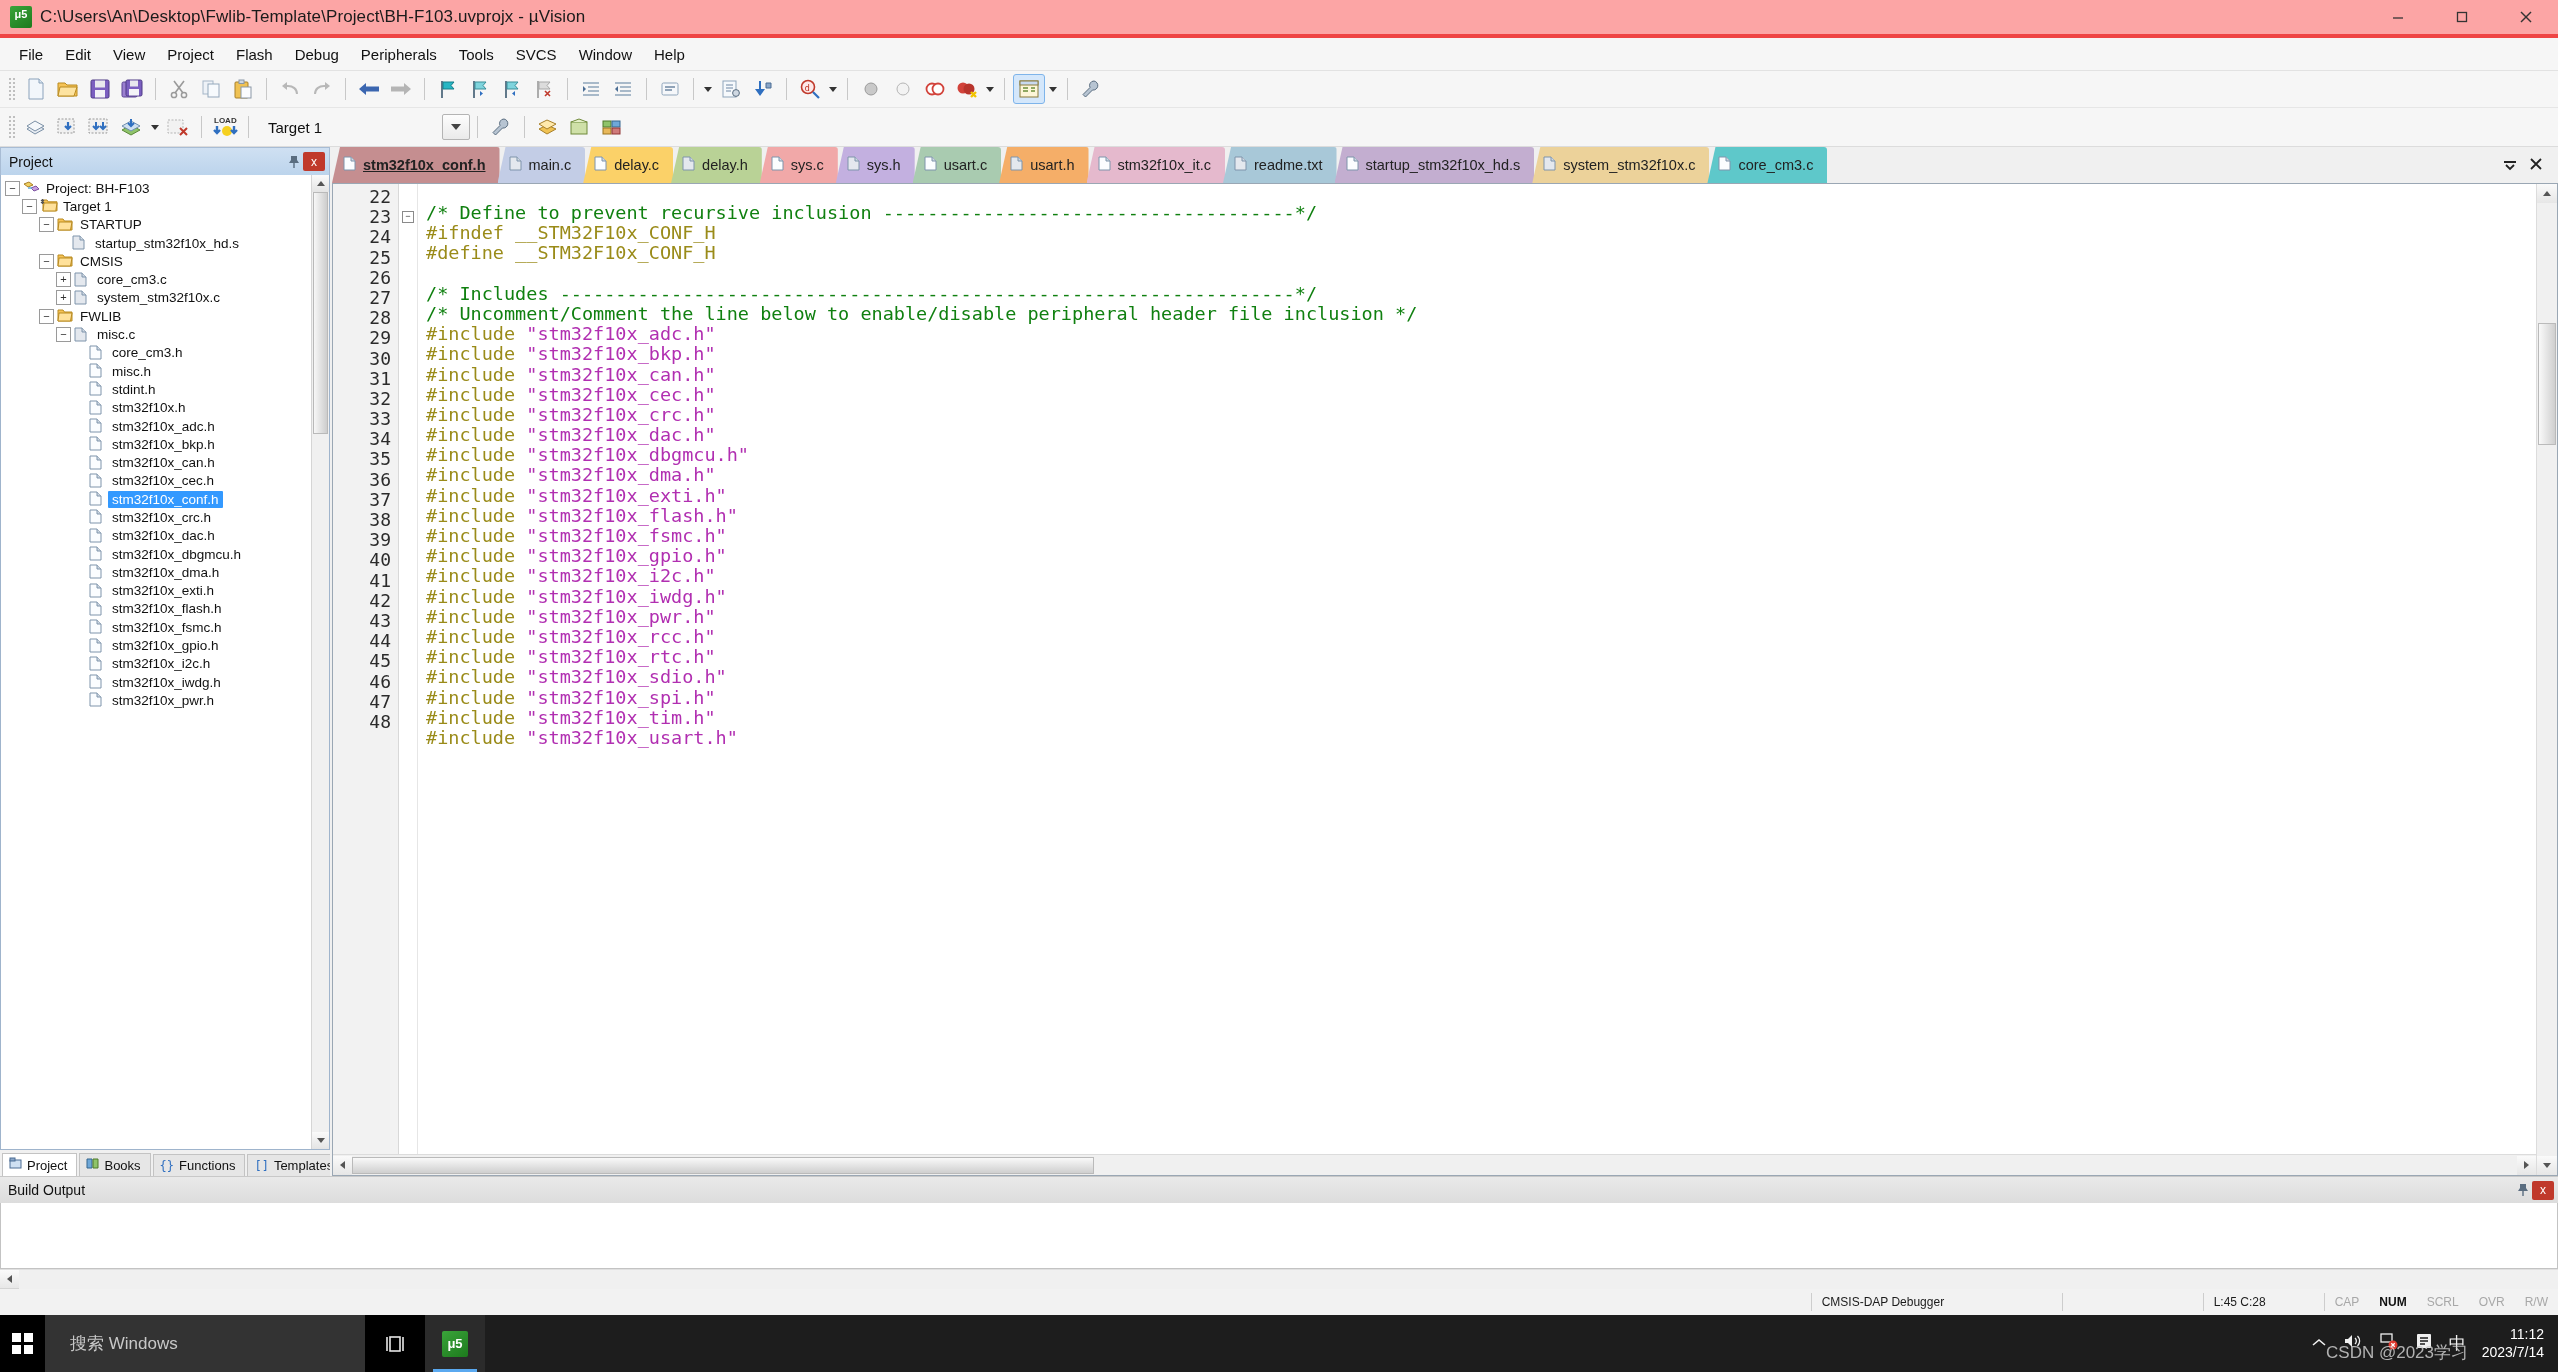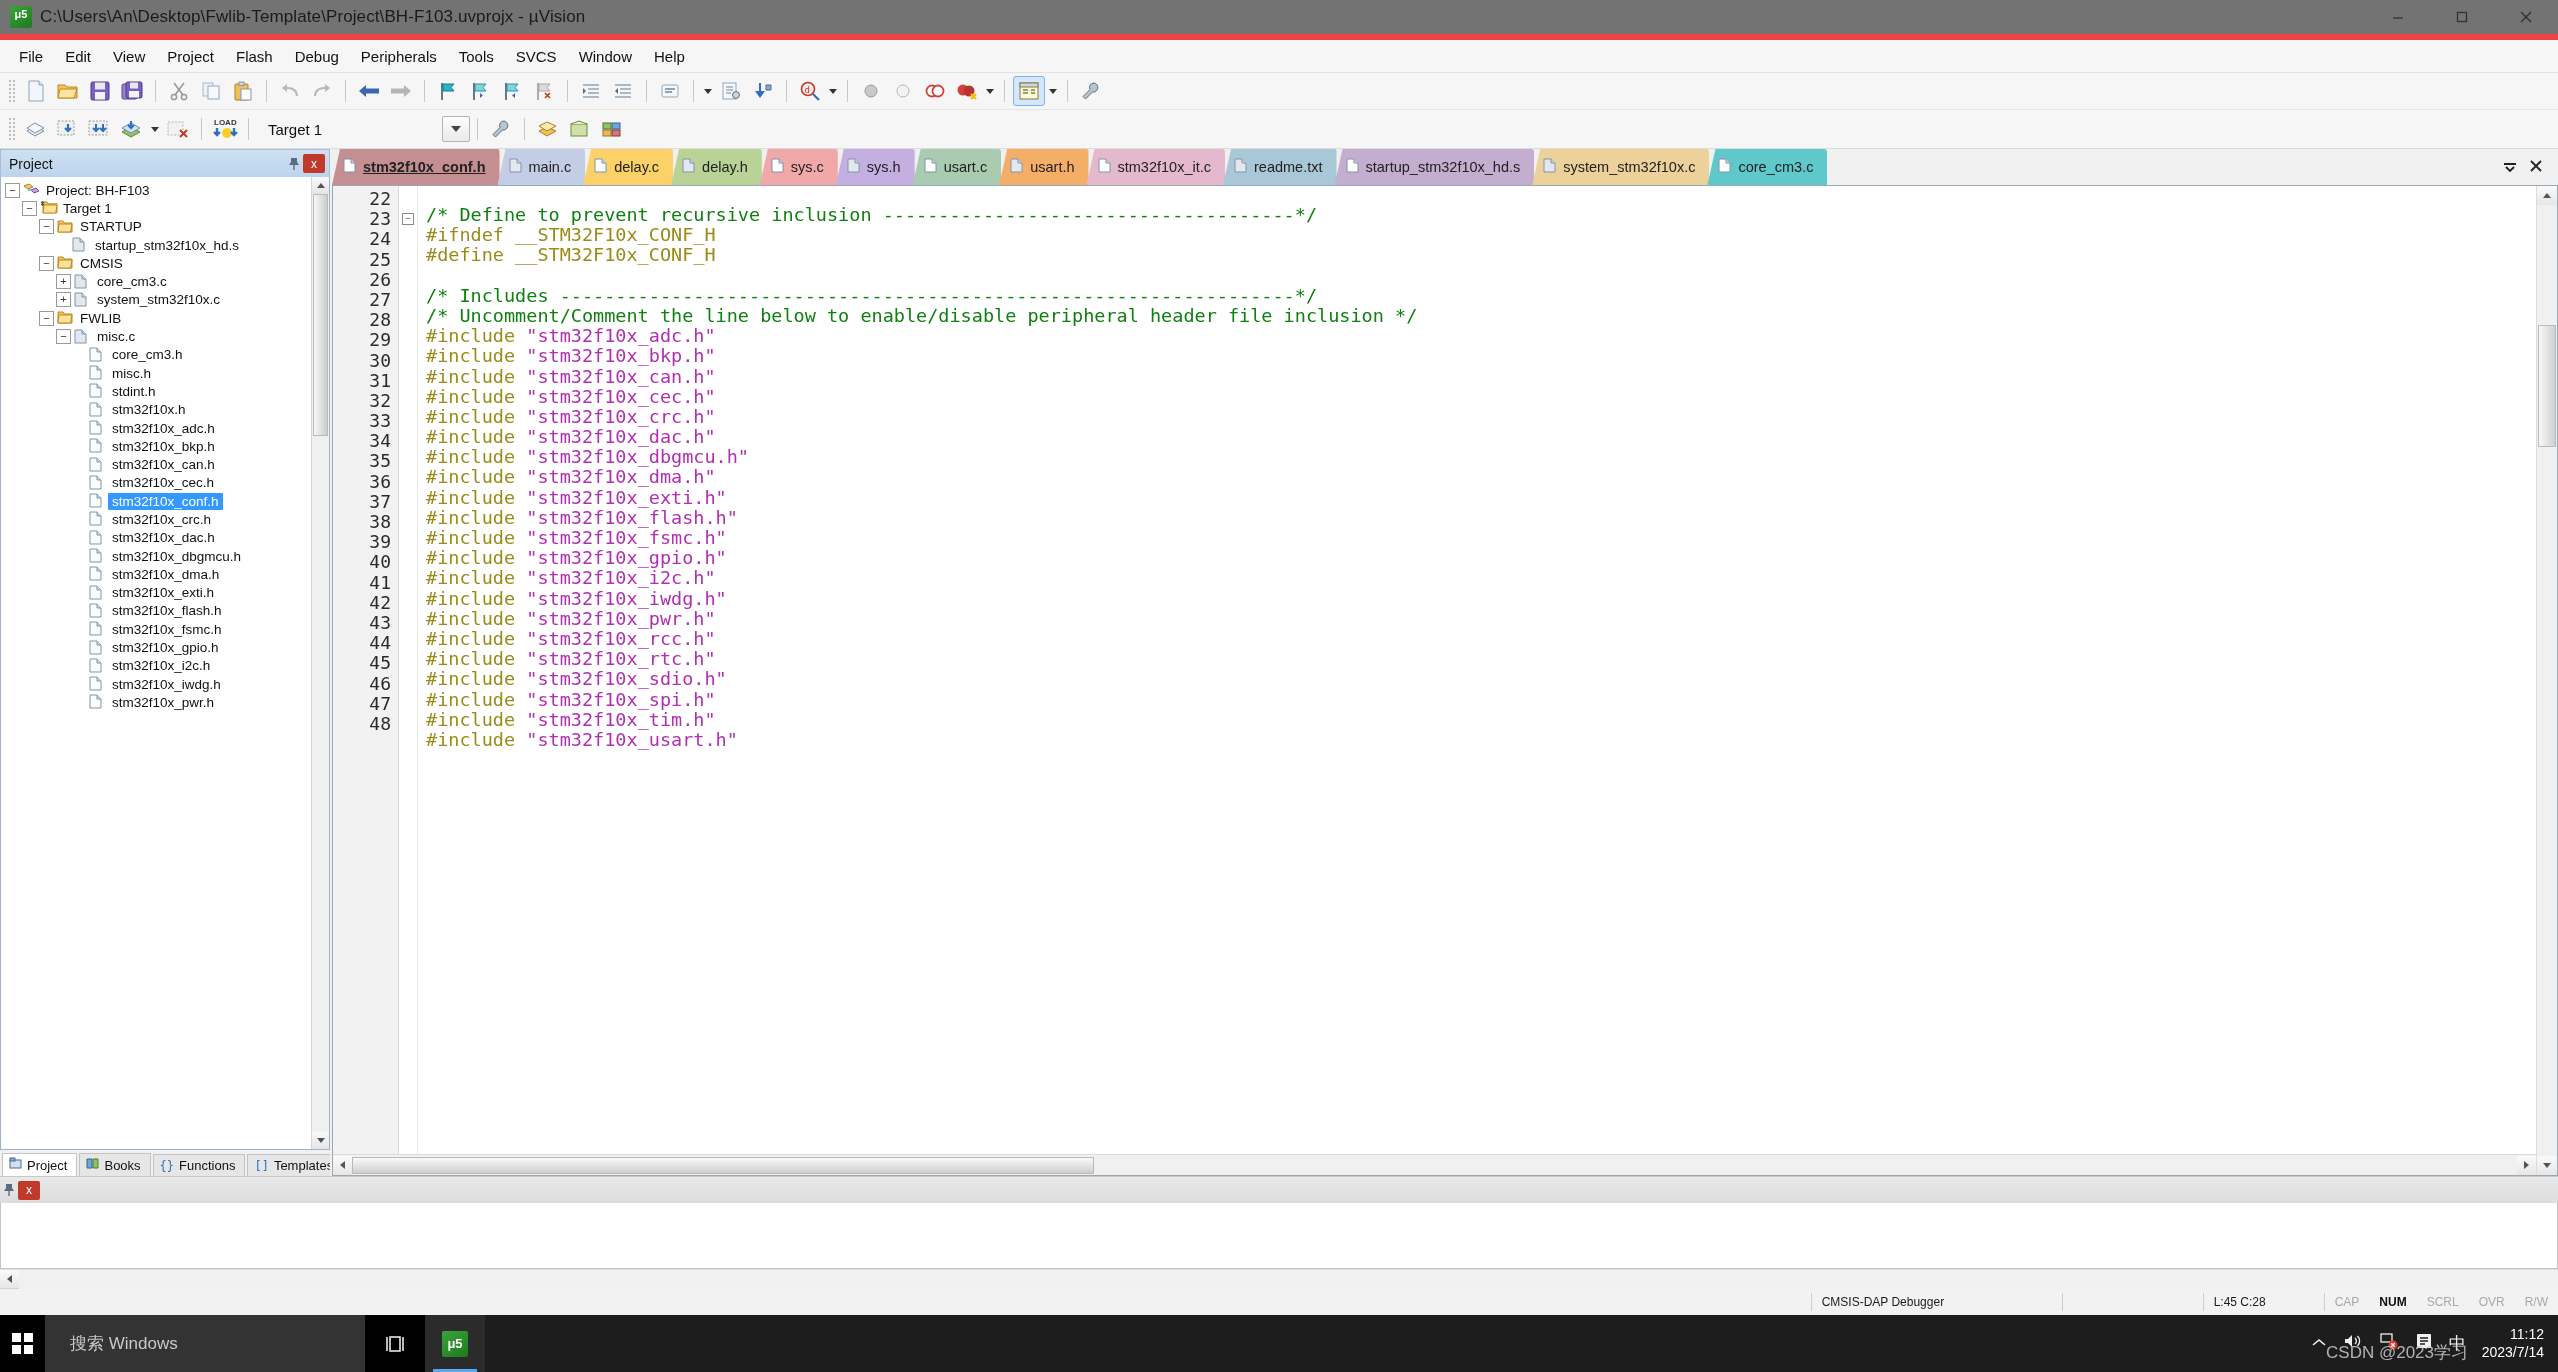--- a/index.html
+++ b/index.html
@@ -5,21 +5,21 @@
   html,body{margin:0;padding:0;}
   body{
     width:2558px;height:1372px;overflow:hidden;
     font-family:"Liberation Sans",sans-serif;
     background:#f0f0f0;
     -webkit-font-smoothing:antialiased;
   }
   .app{position:relative;width:2558px;height:1372px;display:flex;flex-direction:column;background:#f0f0f0;}
 
   
-  .titlebar{height:34px;background:#737373;display:flex;align-items:center;border-bottom:6px solid #ef4444;flex:0 0 auto;justify-content:space-between;}
+  .titlebar{height:34px;background:#fca5a5;display:flex;align-items:center;border-bottom:4px solid #ef4444;flex:0 0 auto;justify-content:space-between;}
   .tb-icon{width:22px;height:22px;margin:0 8px 0 10px;border-radius:2px;
            background:linear-gradient(145deg,#3aa43a,#1d7a1d);position:relative;flex:0 0 auto;}
   .tb-icon:after{content:"μ5";position:absolute;left:0;right:0;top:2px;text-align:center;
                  font-size:11px;color:#fff;font-weight:bold;font-family:"Liberation Sans",sans-serif;}
   .tb-title{font-size:17px;color:#1b1b1b;letter-spacing:0.1px;white-space:nowrap;}
   .tb-spacer{flex:1 1 auto;}
   .winbtn{width:64px;height:33px;display:flex;align-items:center;justify-content:center;font-size:17px;color:#3a3a3a;}
   .winbtn.close{color:#3a3a3a;}
   .winbtn.close:after{content:"";}
 
@@ -930,20 +930,21 @@
               <div class="ve-thumb"></div>
             </div>
           <div class="ve-arrow down"></div>
         </div>
       </div>
     </div>
   </div>
 
   <div class="build-panel">
     <div class="build-head">
+      <div class="build-title">Build Output</div>
       <div class="pin-icon">
         <svg width="12" height="14" viewBox="0 0 12 14">
             <path d="M3 1h6v4l2 3H1l2-3z" fill="#5a6d80"></path>
             <path d="M6 8v5" stroke="#5a6d80" stroke-width="1.4"></path>
           </svg>
       </div>
       <div class="panel-close">x</div>
     </div>
     <div class="build-body"></div>
     <div class="build-hscroll">

